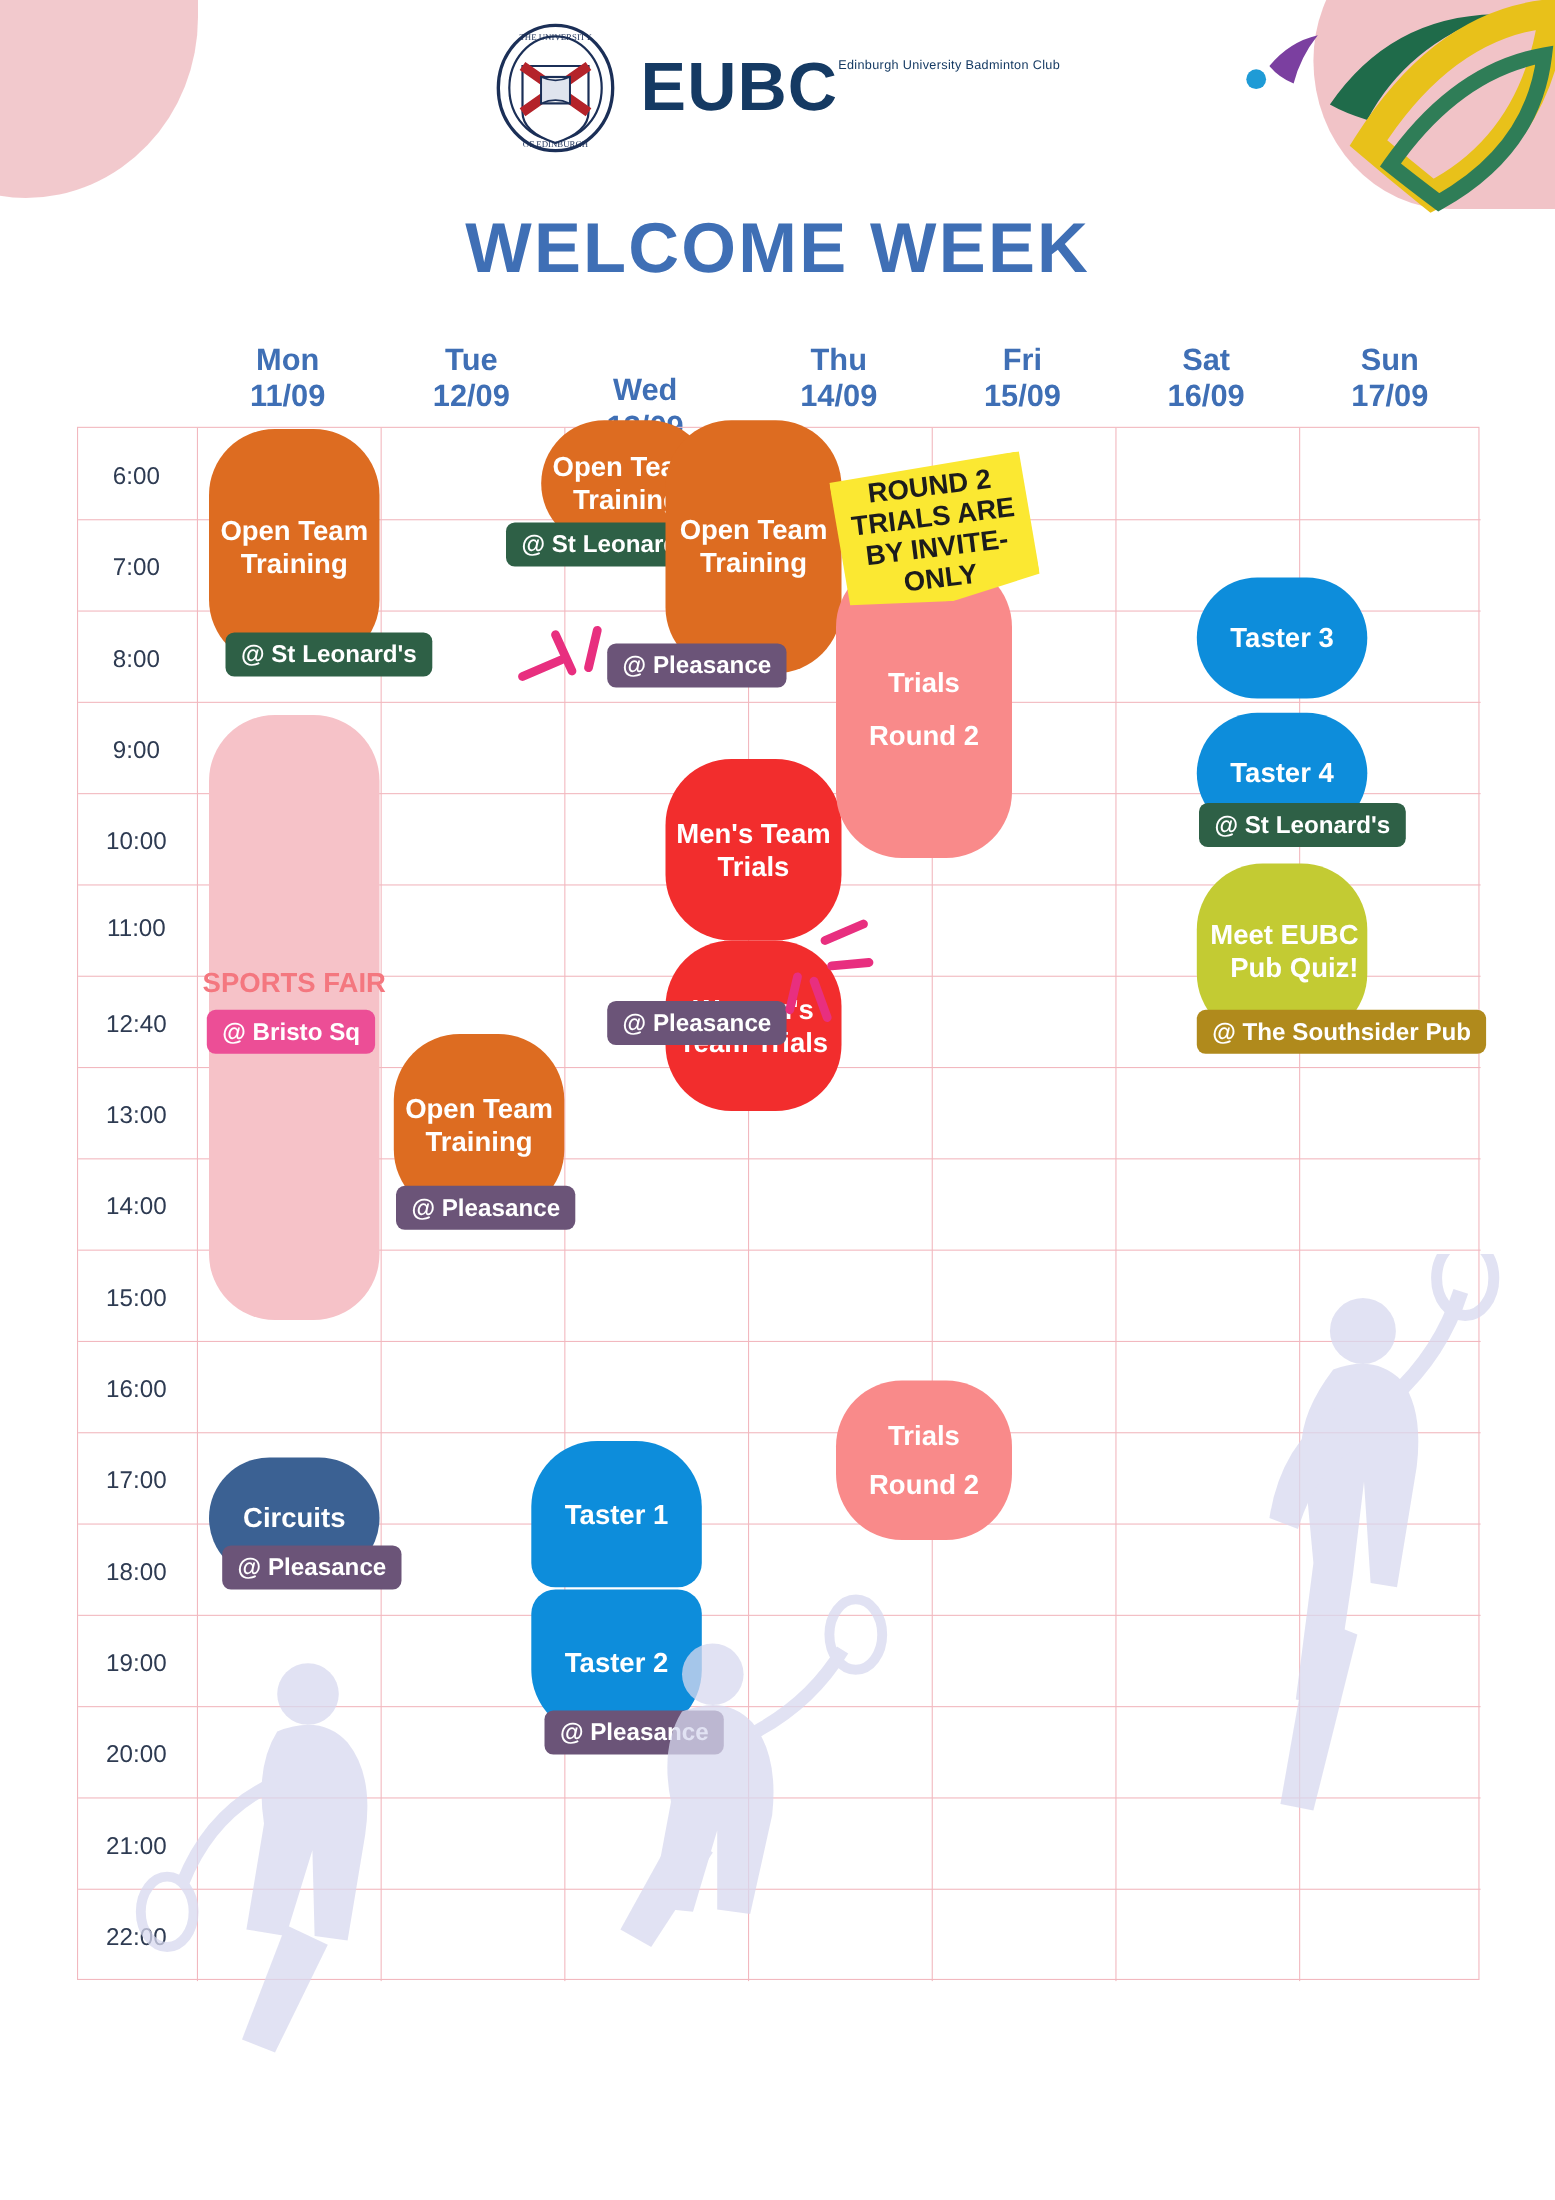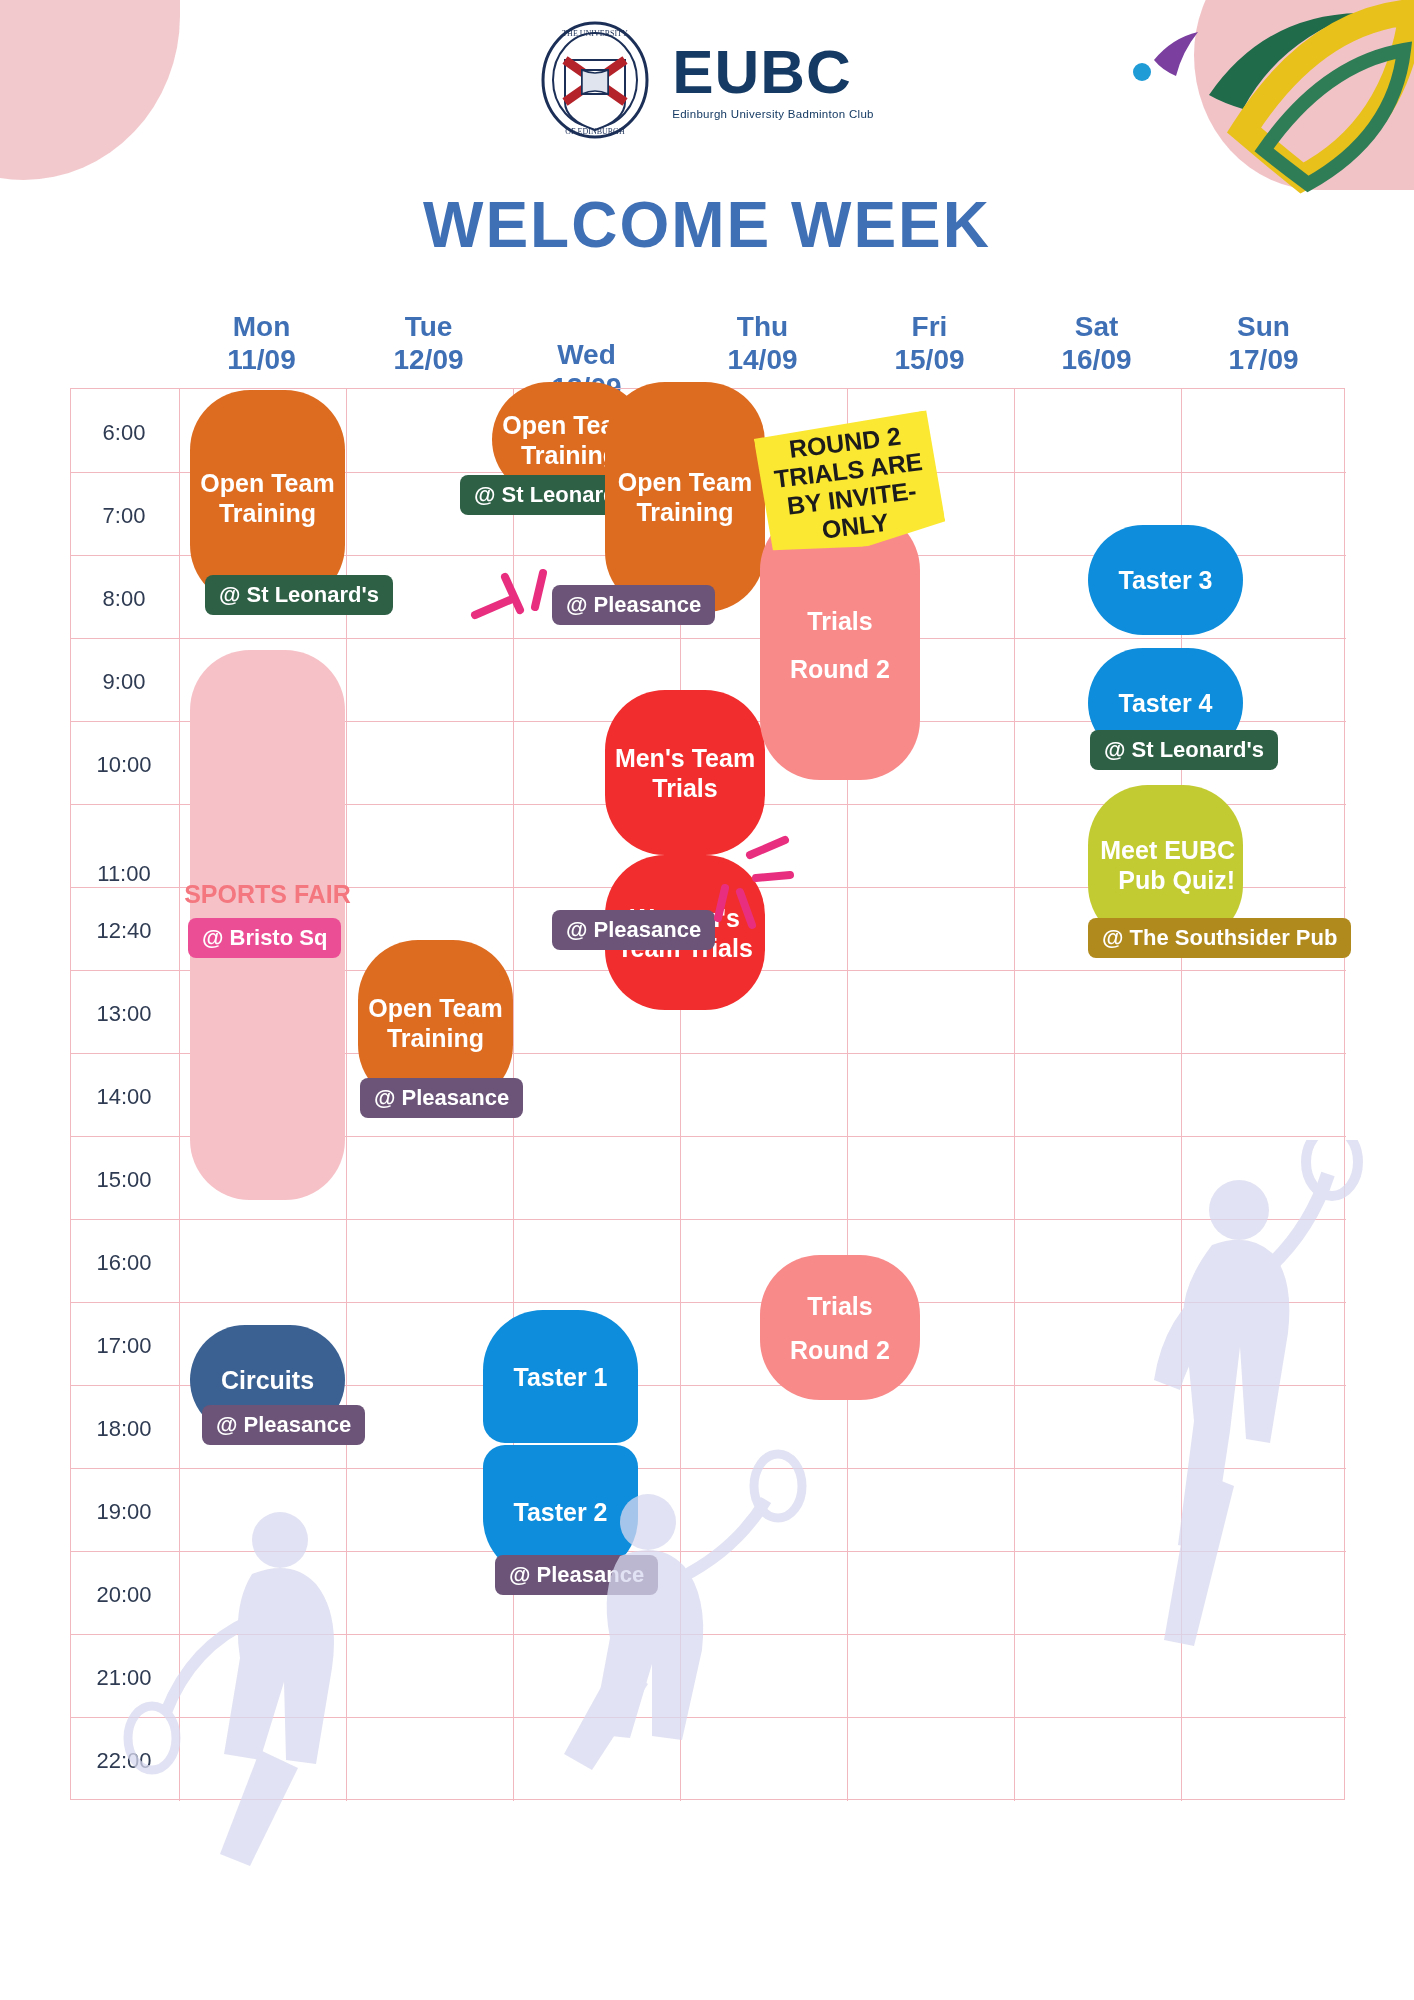--- a/index.html
+++ b/index.html
@@ -33,21 +33,21 @@
     opacity: .85;
   }
   .swoosh { position: absolute; right: 0px; top: 0px; width: 300px; height: 220px; }
 
   
   .header {
     position: absolute; left: 0; top: 20px; width: 100%;
     display: flex; align-items: center; justify-content: center; gap: 22px;
   }
   .crest { width: 110px; height: 120px; }
-  .eubc-text { display: flex; flex-direction: column; align-items: flex-start; }
+  .eubc-text { display: flex; flex-direction: row; align-items: flex-start; }
   .eubc-main {
     font-size: 62px; font-weight: bold; color: #153a63;
     letter-spacing: 1px; line-height: 1; font-family: "Liberation Sans", sans-serif;
   }
   .eubc-sub {
     font-size: 11.5px; color: #153a63; letter-spacing: .3px; margin-top: 5px;
   }
 
   .title {
     position: absolute; left: 0; top: 188px; width: 100%;
@@ -210,21 +210,21 @@
       <div class="gline-v" style="left:776px"></div>
       <div class="gline-v" style="left:943px"></div>
       <div class="gline-v" style="left:1110px"></div>
     </div>
 
     <div class="timelabel" style="top:110px">6:00</div>
     <div class="timelabel" style="top:193px">7:00</div>
     <div class="timelabel" style="top:276px">8:00</div>
     <div class="timelabel" style="top:359px">9:00</div>
     <div class="timelabel" style="top:442px">10:00</div>
-    <div class="timelabel" style="top:551px">11:00</div>
+    <div class="timelabel" style="top:521px">11:00</div>
     <div class="timelabel" style="top:608px">12:40</div>
     <div class="timelabel" style="top:691px">13:00</div>
     <div class="timelabel" style="top:774px">14:00</div>
     <div class="timelabel" style="top:857px">15:00</div>
     <div class="timelabel" style="top:940px">16:00</div>
     <div class="timelabel" style="top:1023px">17:00</div>
     <div class="timelabel" style="top:1106px">18:00</div>
     <div class="timelabel" style="top:1189px">19:00</div>
     <div class="timelabel" style="top:1272px">20:00</div>
     <div class="timelabel" style="top:1355px">21:00</div>

